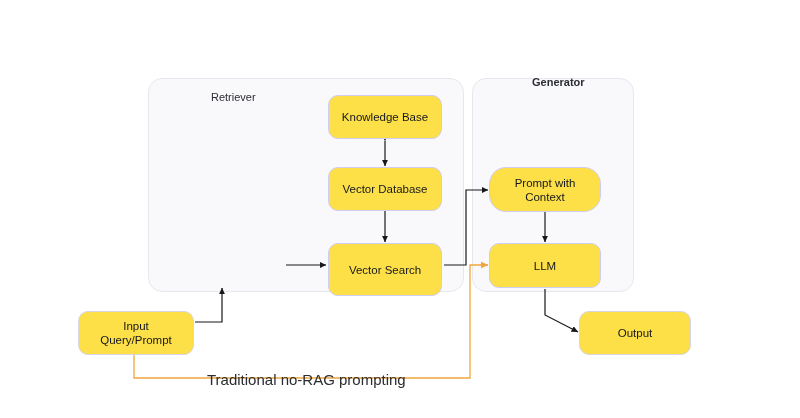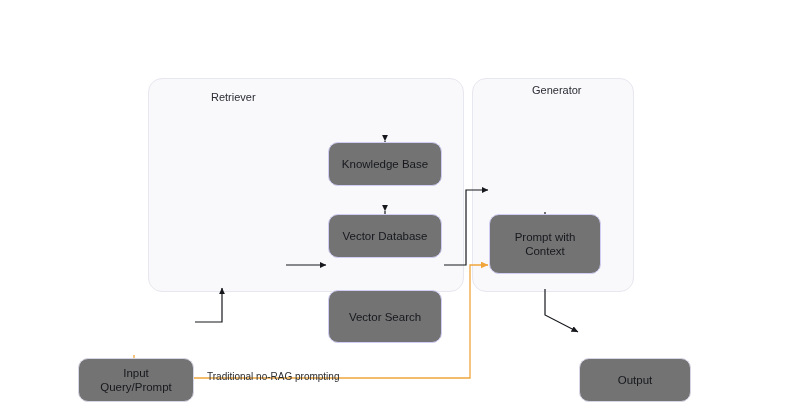--- a/index.html
+++ b/index.html
@@ -49,56 +49,55 @@
     border-radius: 14px;
   }
   .group-label {
     position: absolute;
     font-size: 11px;
     color: #2b2d33;
     margin-left: 48px;
   }
   .node {
     position: absolute;
-    background: #737373;
+    background: #fde047;
     border: 1px solid #cfcdf4;
     border-radius: 10px;
     display: flex;
     align-items: center;
     justify-content: center;
     text-align: center;
     font-size: 11.5px;
     line-height: 14px;
     color: #16181d;
     box-sizing: border-box;
     white-space: pre-line;
     padding: 2px 6px;
-    margin-top: 47px;
   }
   .node.plain {
     border-color: #d6d5e6;
   }
   .edge-label {
     position: absolute;
-    font-size: 10px;
+    font-size: 15px;
     color: #2b2d33;
     white-space: nowrap;
   }
 </style>
 </head>
 <body>
 
 <div id="canvas">
 
 
   <div class="group" style="left:148px; top:78px; width:314px; height:212px;"></div>
   <div class="group-label" style="left:163px; top:91px;">Retriever</div>
 
   <div class="group" style="left:472px; top:78px; width:160px; height:212px;"></div>
-  <div class="group-label" style="left:484px; top:84px;">Generator</div>
+  <div class="group-label" style="left:484px; top:76px;font-weight:bold;">Generator</div>
 
   <svg class="edges" viewBox="0 0 800 418">
     <defs>
       <marker id="ah" markerWidth="7" markerHeight="7" refX="5.4" refY="2.6" orient="auto">
         <path d="M0,0 L5.6,2.6 L0,5.2 z" fill="#16181d"></path>
       </marker>
       <marker id="ah-up" markerWidth="7" markerHeight="7" refX="5.4" refY="2.6" orient="auto">
         <path d="M0,0 L5.6,2.6 L0,5.2 z" fill="#16181d"></path>
       </marker>
       <marker id="ah-orange" markerWidth="7" markerHeight="7" refX="5.4" refY="2.6" orient="auto">
@@ -129,25 +128,28 @@
 
   <div class="node" style="left:328px; top:167px; width:114px; height:44px;">
     <span>Vector Database</span>
   </div>
 
 
   <div class="node" style="left:328px; top:243px; width:114px; height:53px;">
     <span>Vector Search</span>
   </div>
 
-  <div class="node" style="left:489px; top:167px; width:112px; height:60px;">
+  <div class="node" style="left:489px; top:167px; width:112px; height:45px;border-radius:17px;">
     <span>Prompt with
 Context</span>
   </div>
 
+  <div class="node" style="left:489px; top:243px; width:112px; height:45px;">
+    <span>LLM</span>
+  </div>
 
   <div class="node plain" style="left:579px; top:311px; width:112px; height:44px;">
     <span>Output</span>
   </div>
 
   <div class="node plain" style="left:78px; top:311px; width:116px; height:44px;">
     <span>Input
 Query/Prompt</span>
   </div>
 

